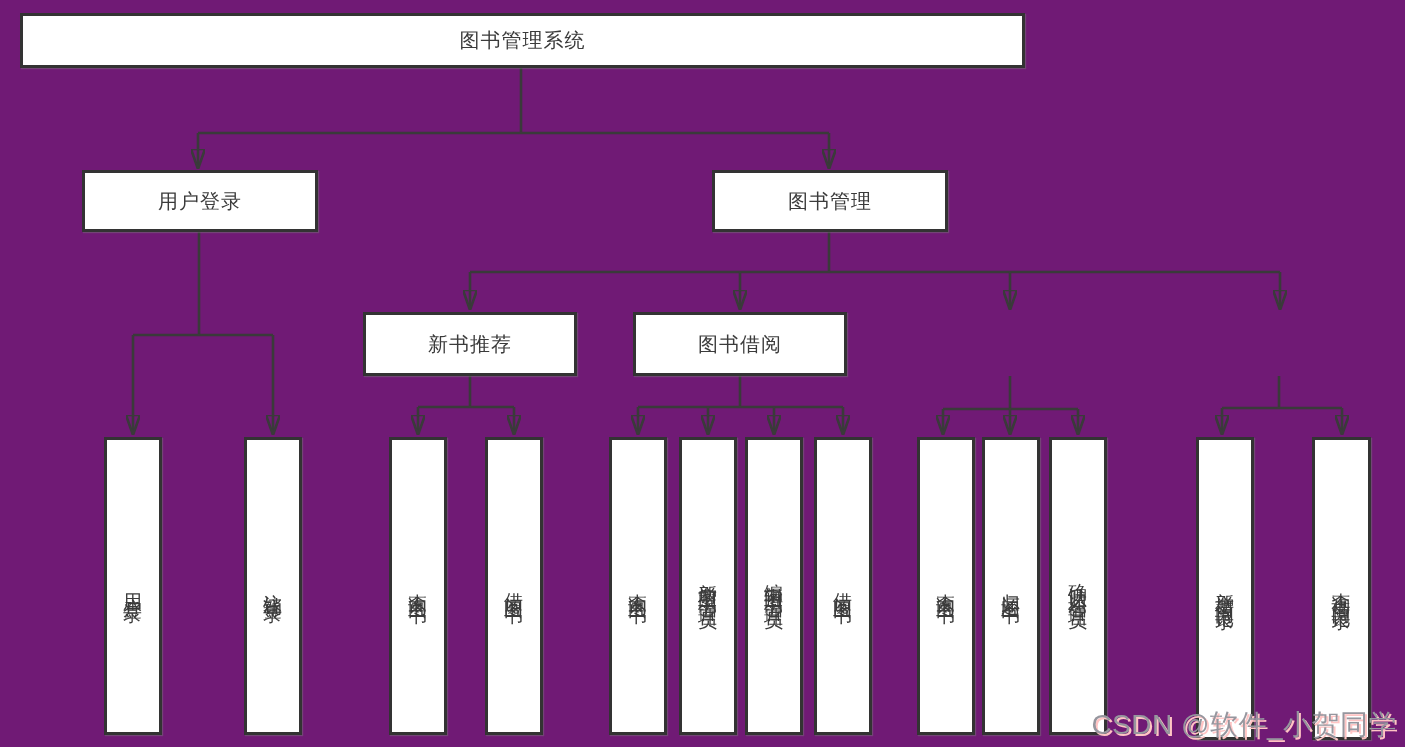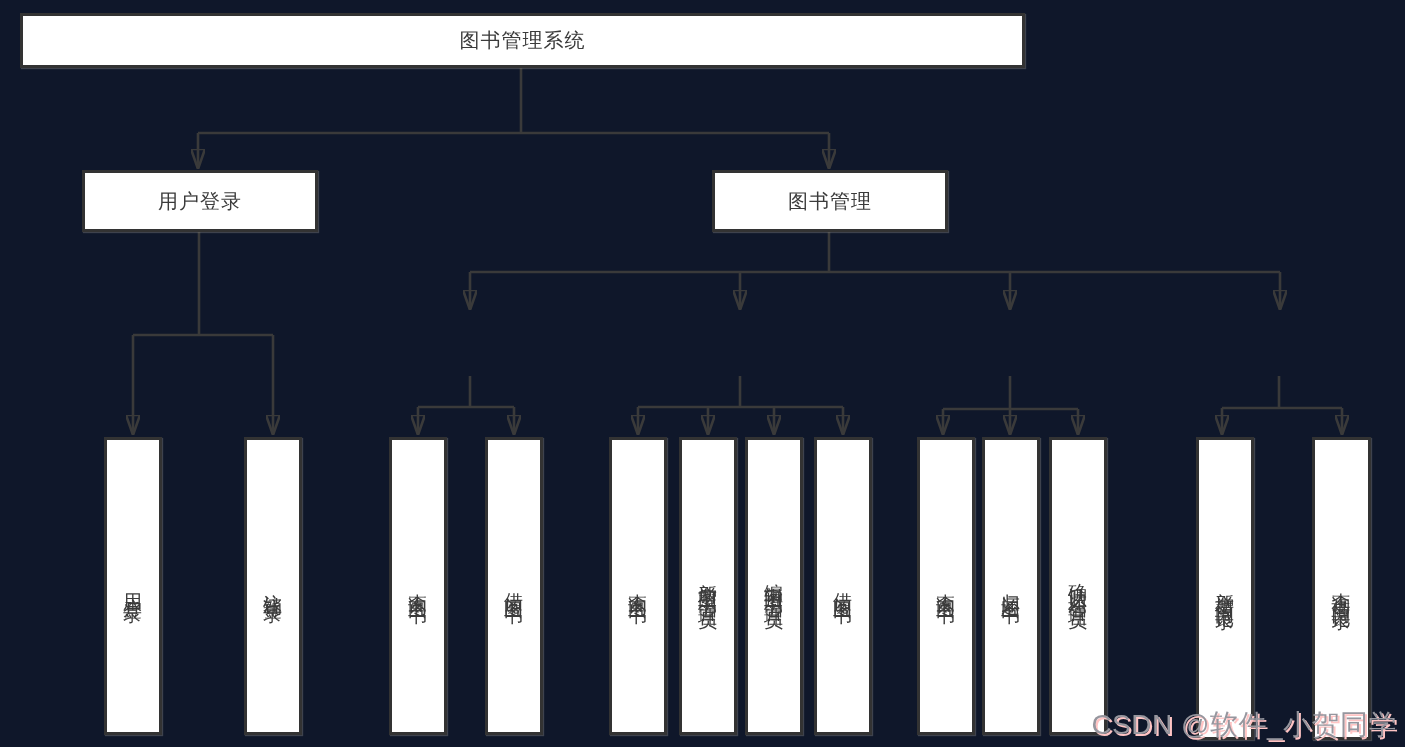--- a/index.html
+++ b/index.html
@@ -4,21 +4,21 @@
 <style>
   html, body {
     margin: 0;
     padding: 0;
     background: #ffffff;
   }
   #stage {
     position: relative;
     width: 1405px;
     height: 747px;
-    background: #0f172a;
+    background: #701a75;
     font-family: "Liberation Sans", "DejaVu Sans", sans-serif;
     overflow: hidden;
   }
   #connectors {
     position: absolute;
     left: 0;
     top: 0;
     width: 1405px;
     height: 747px;
   }
@@ -120,20 +120,26 @@
     <span>图书管理系统</span>
   </div>
 
   <div class="node h" style="left:82px; top:170px; width:236px; height:62px;">
     <span>用户登录</span>
   </div>
   <div class="node h" style="left:712px; top:170px; width:236px; height:62px;justify-content:center;">
     <span>图书管理</span>
   </div>
 
+  <div class="node h" style="left:363px; top:312px; width:214px; height:64px;">
+    <span>新书推荐</span>
+  </div>
+  <div class="node h" style="left:633px; top:312px; width:214px; height:64px;">
+    <span>图书借阅</span>
+  </div>
 
   <div class="node v" style="left:104px; top:437px; width:58px; height:298px;">
     <span class="vtxt">用户登录</span>
   </div>
   <div class="node v" style="left:244px; top:437px; width:58px; height:298px;">
     <span class="vtxt">注销登录</span>
   </div>
 
   <div class="node v" style="left:389px; top:437px; width:58px; height:298px;">
     <span class="vtxt">查询图书</span>

